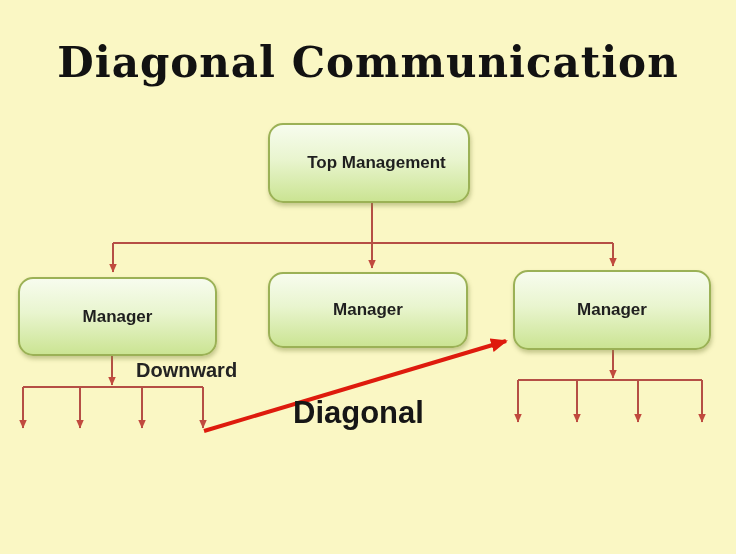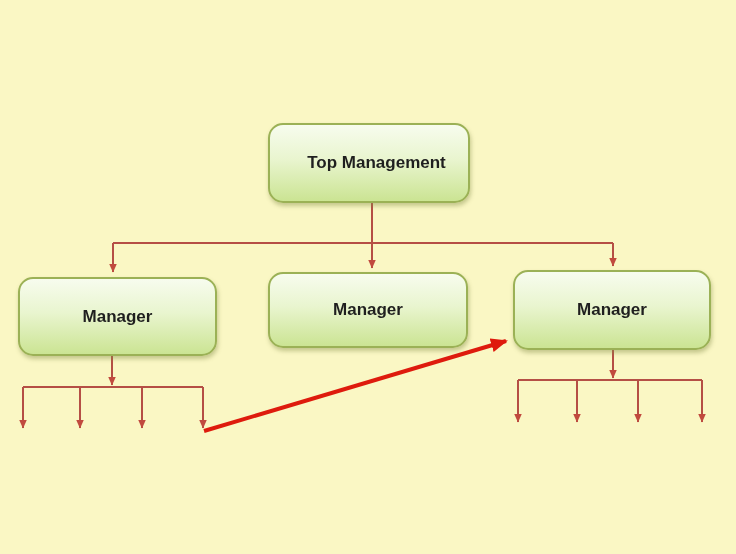--- a/index.html
+++ b/index.html
@@ -62,20 +62,21 @@
   }
   .label-downward { left: 136px; top: 359px; font-size: 20px; }
   .label-upward   { left: 633px; top: 355px; font-size: 20px; }
   .label-diagonal { left: 293px; top: 395px; font-size: 31px; color: #161616; }
 </style>
 </head>
 <body>
 
 <div class="slide">
 
+  <div class="title">Diagonal Communication</div>
 
   <svg class="conn-layer" width="736" height="554" viewBox="0 0 736 554" xmlns="http://www.w3.org/2000/svg">
     <defs>
       <marker id="arrow" markerWidth="9" markerHeight="8" refX="8.5" refY="4" orient="auto" markerUnits="userSpaceOnUse">
         <path d="M0,0 L9,4 L0,8 z" fill="#C14A3E"></path>
       </marker>
       <marker id="arrowRed" markerWidth="17" markerHeight="14" refX="15" refY="7" orient="auto" markerUnits="userSpaceOnUse">
         <path d="M0,0 L17,7 L0,14 z" fill="#DE1B0D"></path>
       </marker>
     </defs>
@@ -118,14 +119,16 @@
   </div>
 
   <div class="node node-center">
     <span>Manager</span>
   </div>
 
   <div class="node node-right">
     <span>Manager</span>
   </div>
 
+  <div class="flow-label label-downward">Downward</div>
+  <div class="flow-label label-diagonal">Diagonal</div>
 
 </div>
 
 </body></html>

